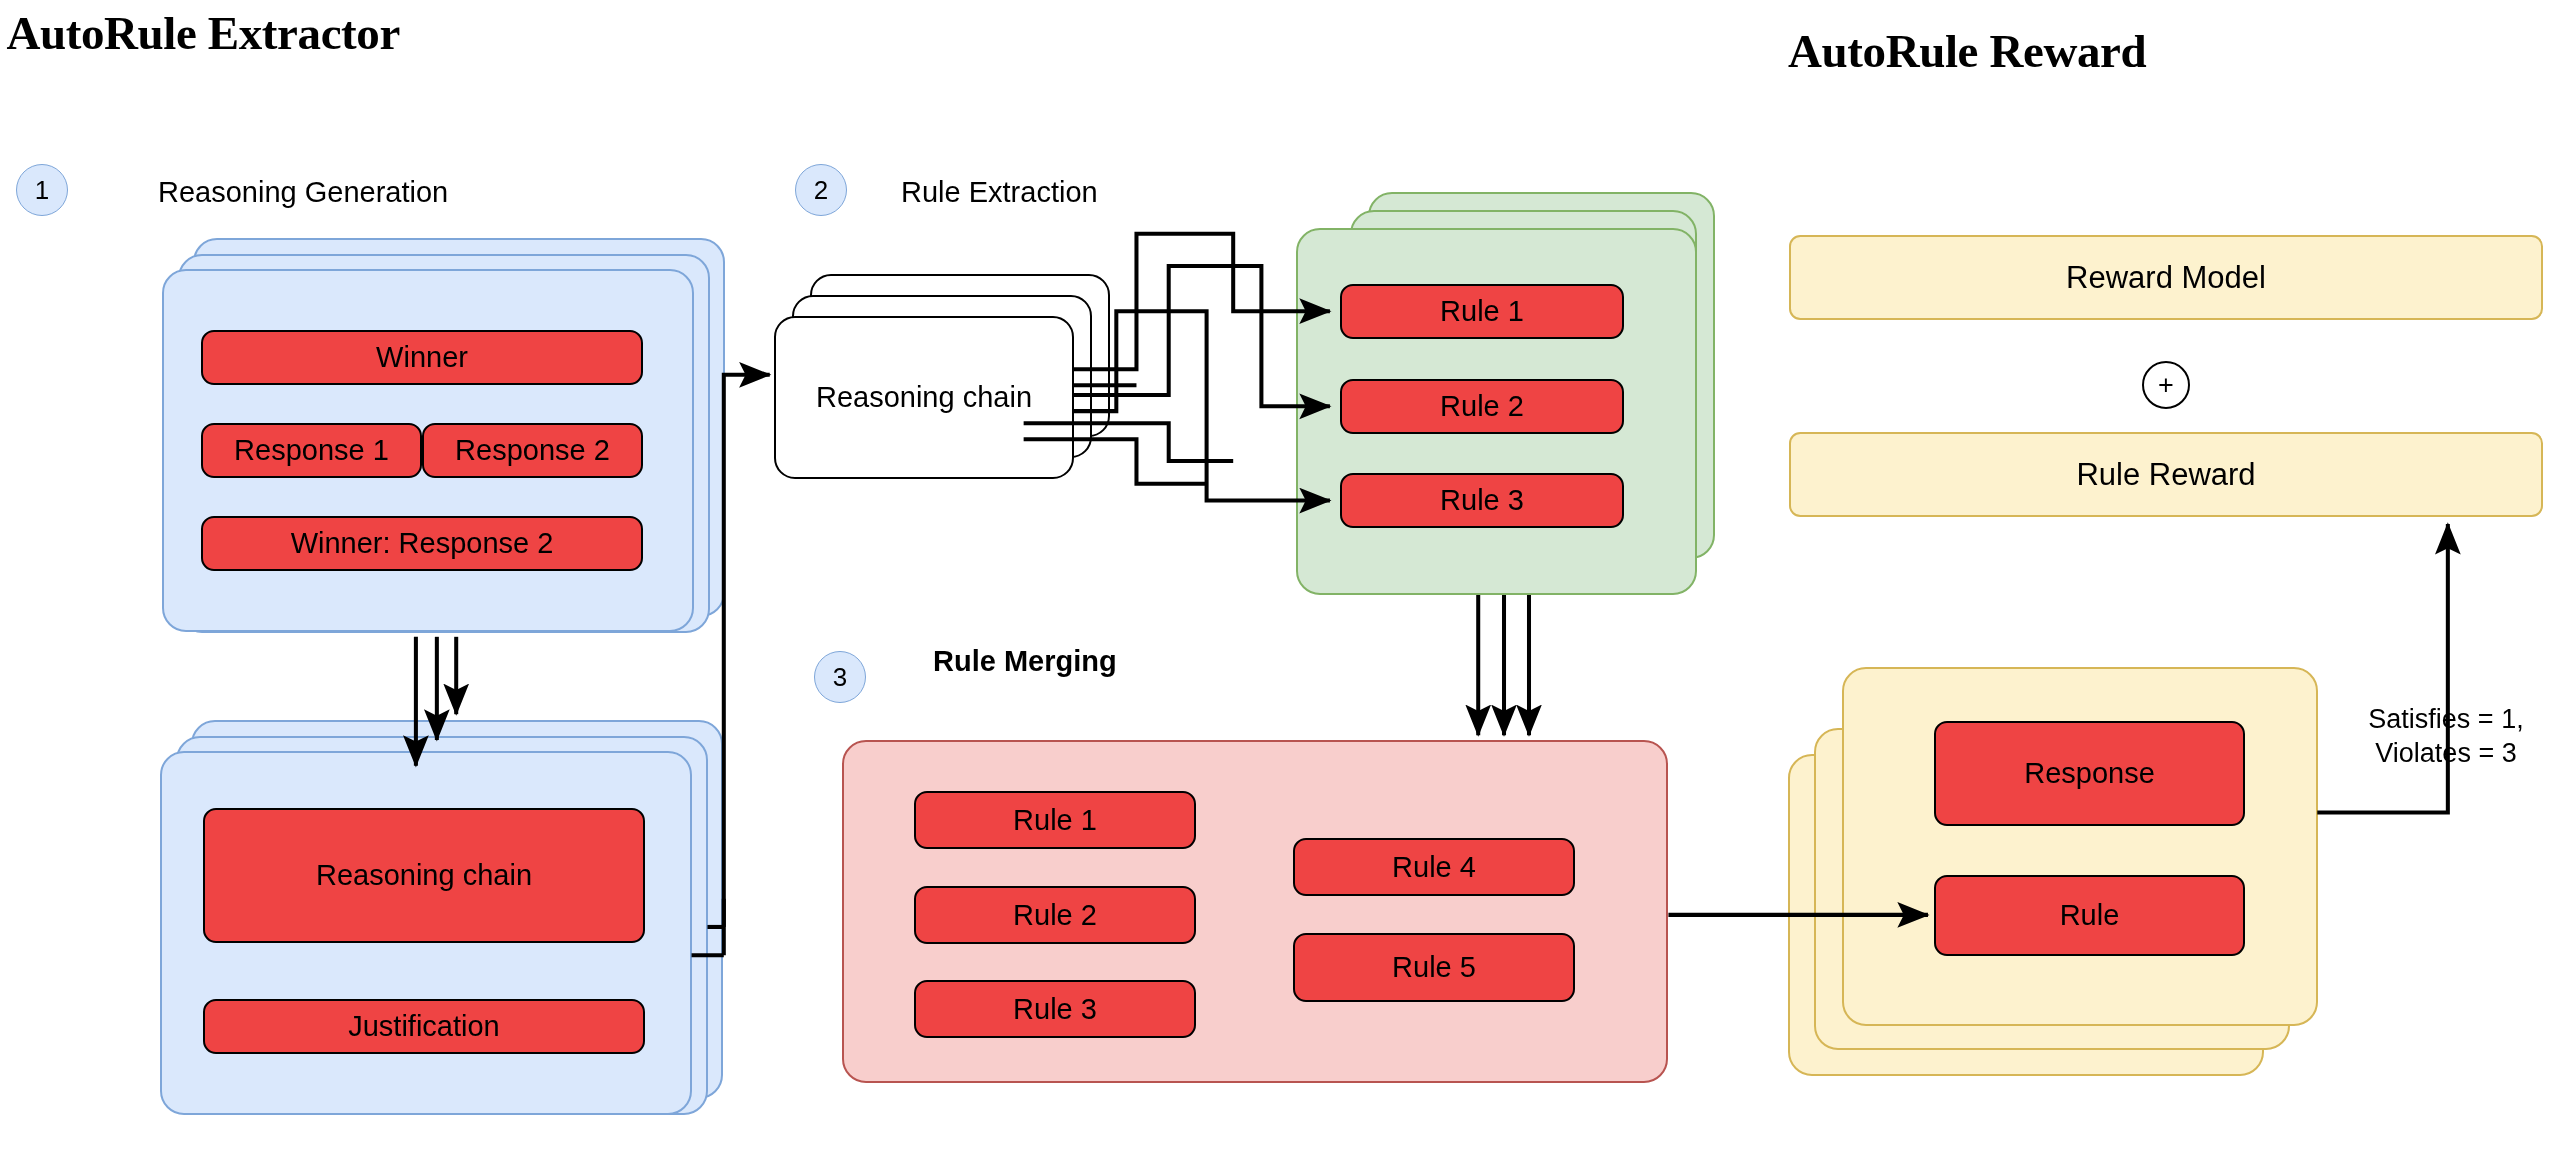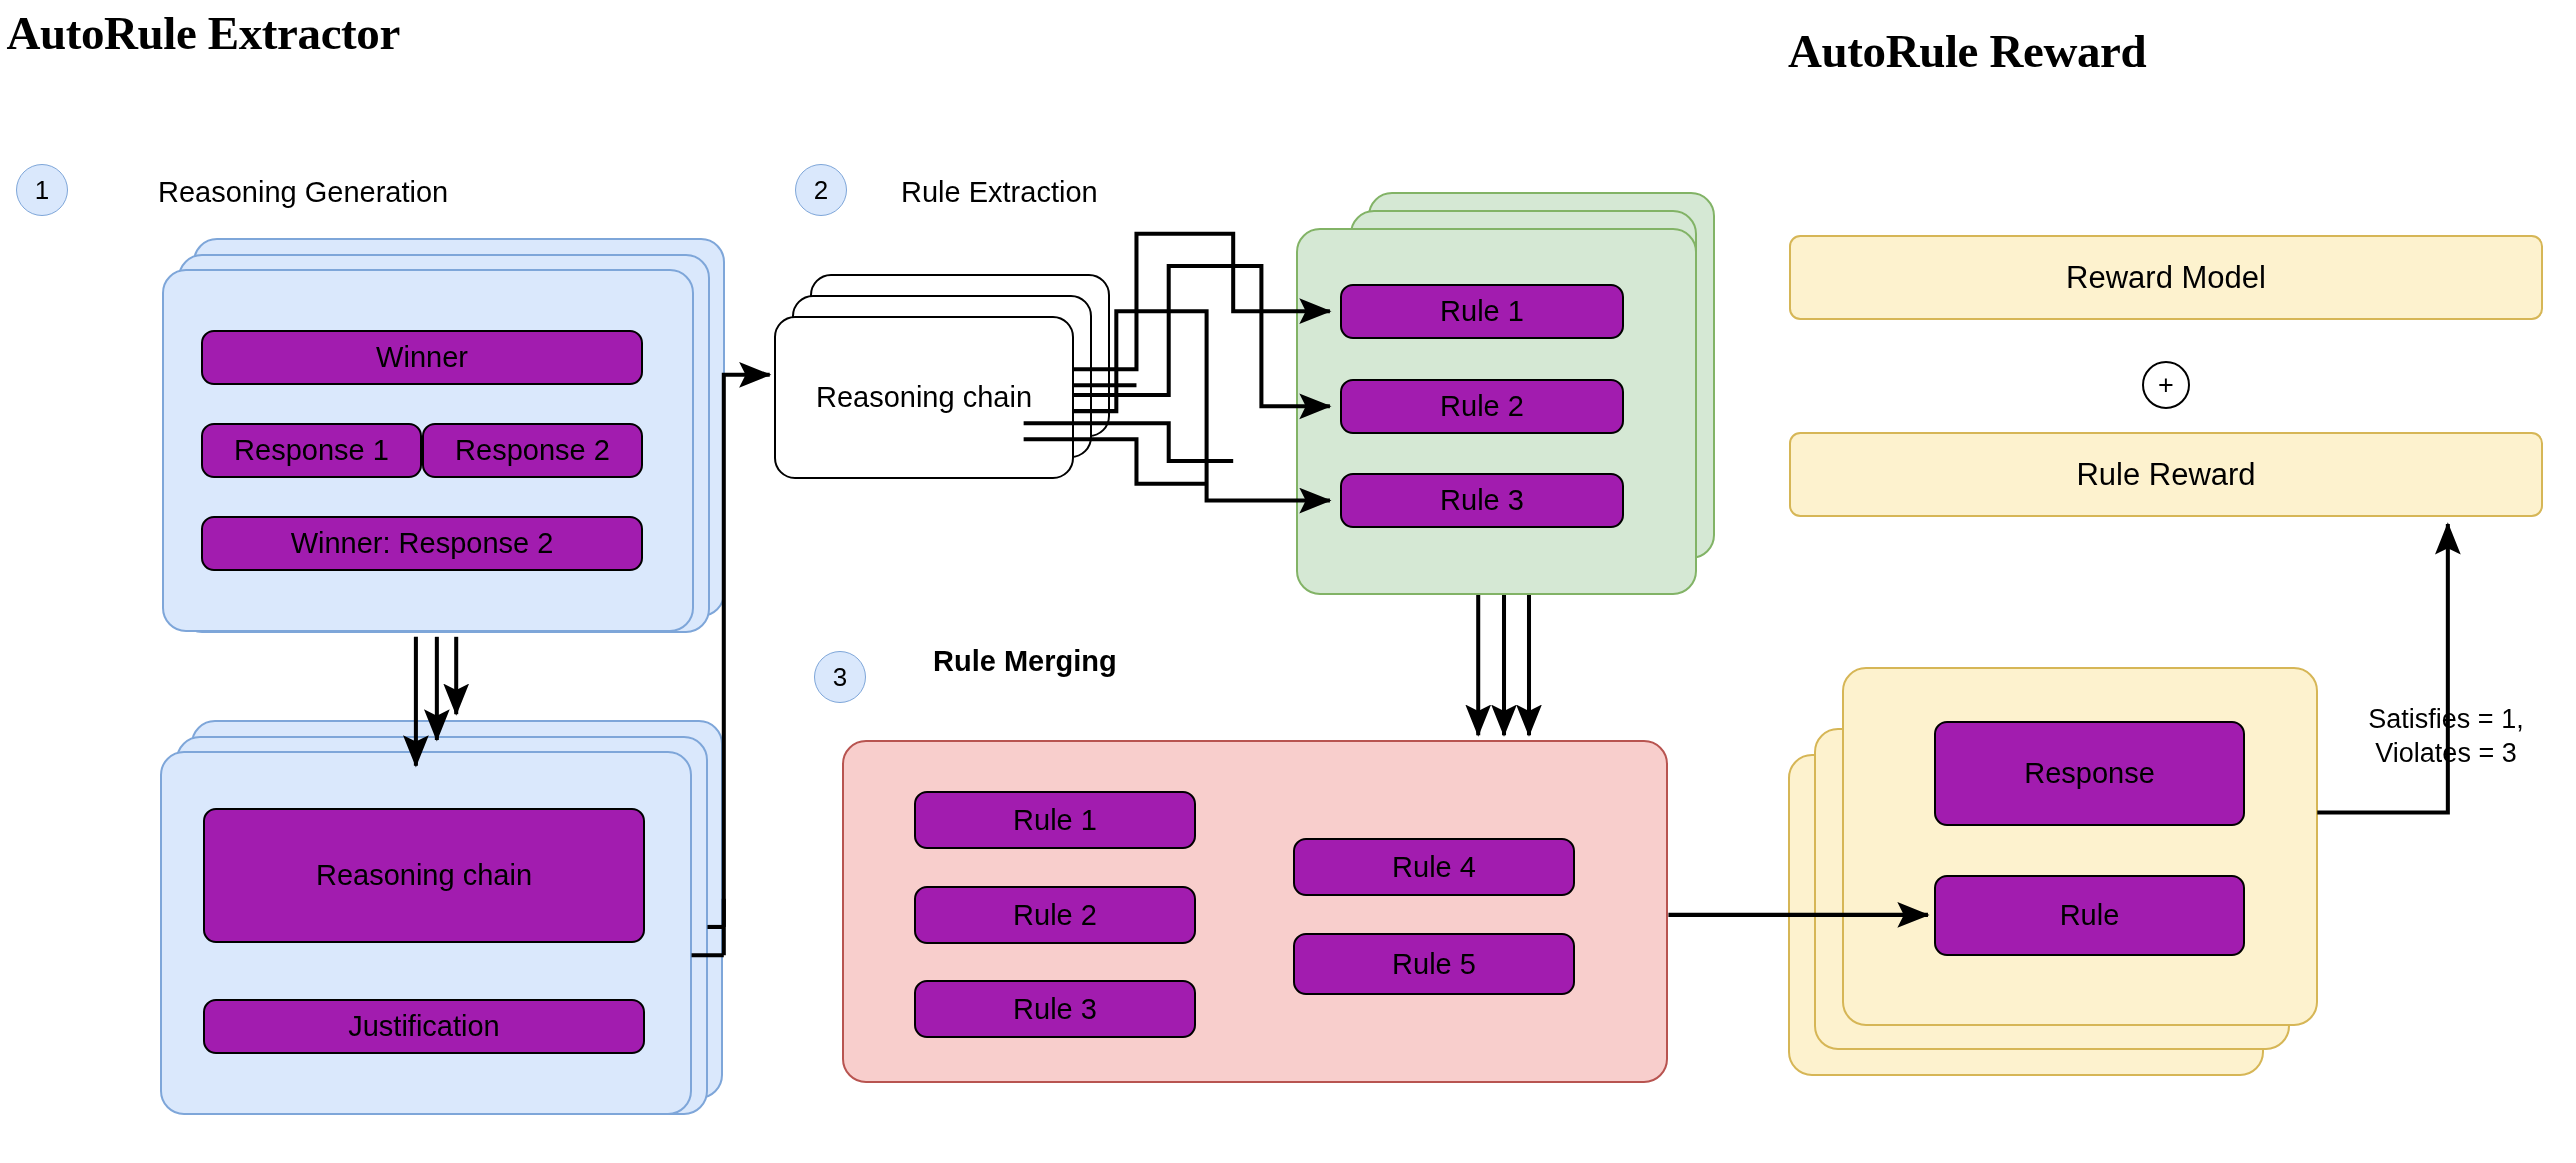--- a/index.html
+++ b/index.html
@@ -23,21 +23,21 @@
   .card{position:absolute;border-radius:24px;box-sizing:border-box;}
   .blue{background:#dae8fc;border:2.4px solid #7ea6d9;}
   .green{background:#d5e8d4;border:2.4px solid #82b366;}
   .pink{background:#f8cecc;border:2.4px solid #b85450;}
   .yellow{background:#fdf2ce;border:2.4px solid #d6b656;}
   .yellowbox{background:#fdf2ce;border:2.4px solid #d6b656;border-radius:11.3px;
              position:absolute;display:flex;align-items:center;justify-content:center;
              font-size:31px;}
 
   
-  .wbox{position:absolute;background:#a21caf;border:2.4px solid #000;border-radius:13px;
+  .wbox{position:absolute;background:#ef4444;border:2.4px solid #000;border-radius:13px;
         display:flex;align-items:center;justify-content:center;text-align:center;
         font-size:29px;line-height:1.12;box-sizing:border-box;}
 
   
   .wcard{position:absolute;background:#ffffff;border:2.4px solid #000;border-radius:21px;box-sizing:border-box;}
 
   .plus{position:absolute;width:44px;height:44px;border-radius:50%;
         border:2.4px solid #000;background:#fff;
         display:flex;align-items:center;justify-content:center;font-size:27px;}
 
@@ -96,21 +96,21 @@
     <span>3</span>
   </div>
   <div class="steplabel" style="left:933px;top:645px;font-weight:bold;">Rule Merging</div>
 
   <div class="card pink" style="left:842px;top:740px;width:826px;height:343px;"></div>
 
   <div class="wbox" style="left:914px;top:791px;width:282px;height:58px;">Rule 1</div>
   <div class="wbox" style="left:914px;top:886px;width:282px;height:58px;">Rule 2</div>
   <div class="wbox" style="left:914px;top:980px;width:282px;height:58px;">Rule 3</div>
   <div class="wbox" style="left:1293px;top:838px;width:282px;height:58px;">Rule 4</div>
-  <div class="wbox" style="left:1293px;top:933px;width:282px;height:62px;">Rule 5</div>
+  <div class="wbox" style="left:1293px;top:933px;width:282px;height:69px;">Rule 5</div>
 
   <div class="yellowbox" style="left:1789px;top:187px;width:750px;height:81px;margin-top:48px;">Reward Model</div>
 
   <div class="plus" style="left:2142px;top:361px;">+</div>
 
   <div class="yellowbox" style="left:1789px;top:432px;width:750px;height:81px;">Rule Reward</div>
 
   <div class="card yellow" style="left:1788px;top:754px;width:476px;height:322px;"></div>
   <div class="card yellow" style="left:1814px;top:728px;width:476px;height:322px;"></div>
   <div class="card yellow" style="left:1842px;top:667px;width:476px;height:359px;"></div>

